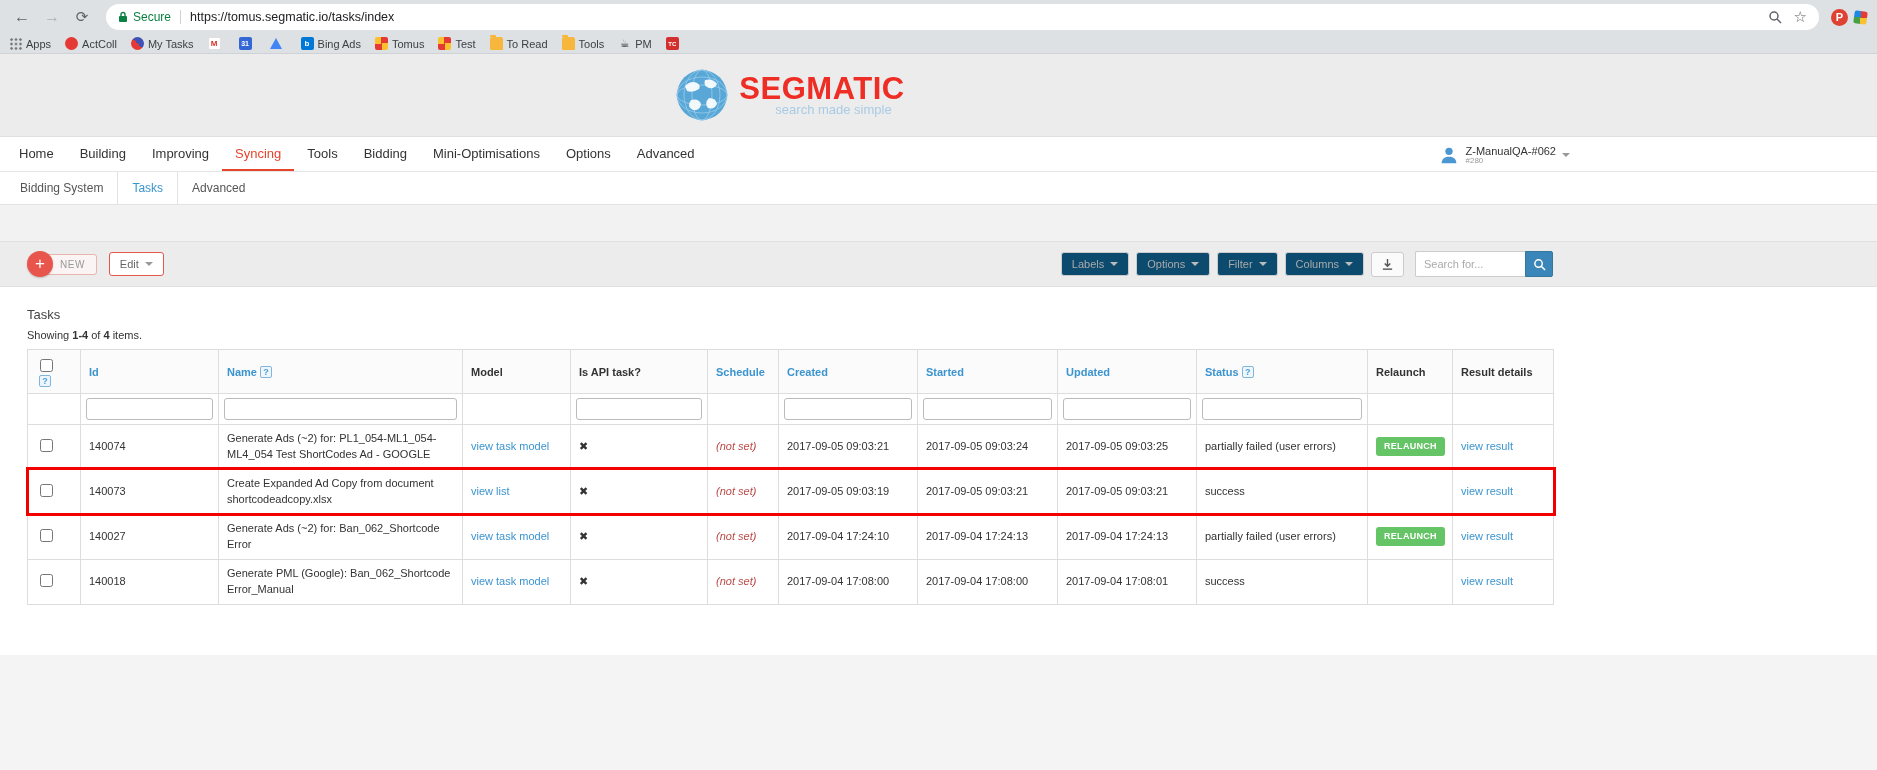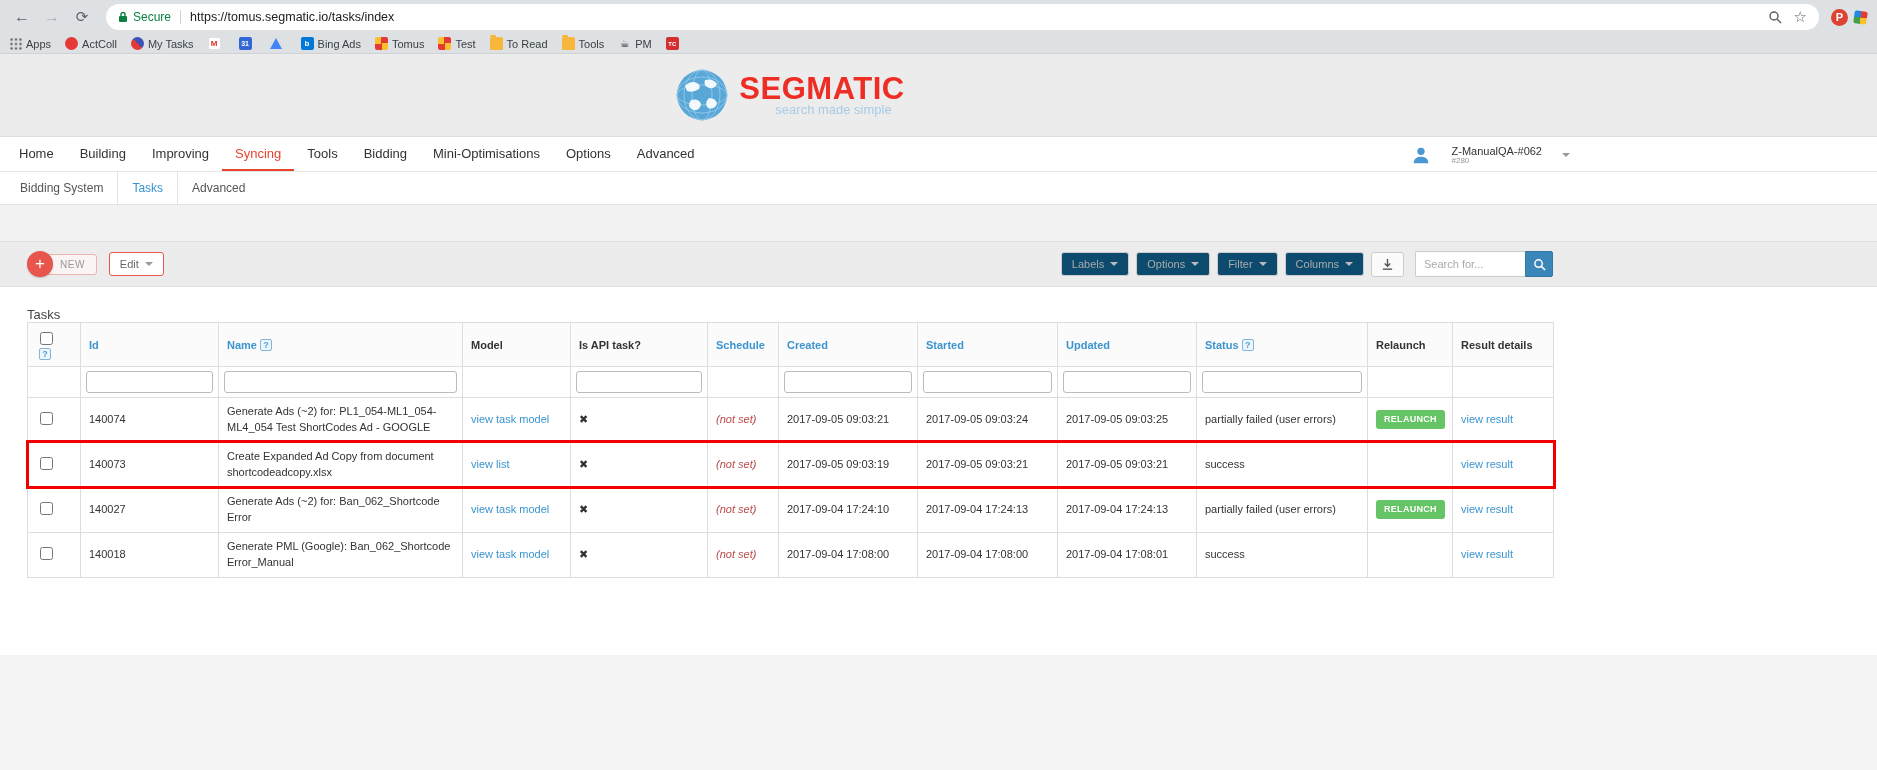--- a/index.html
+++ b/index.html
@@ -55,21 +55,21 @@
   .logo-area { height:82px; background:#ececec; }
   .logo-area .inner { height:100%; display:flex; align-items:center; justify-content:center; }
   .logo-wrap { display:flex; align-items:center; gap:10px; }
   .logo-text-main { font-size:31px; font-weight:bold; color:#ee2d24; letter-spacing:.5px; line-height:1; }
   .logo-tagline { font-size:13px; color:#a9cbe5; margin-top:-2px; padding-left:36px; }
 
   .main-nav { height:36px; background:#fff; border-top:1px solid #e0e0e0; border-bottom:1px solid #e6e6e6; }
   .main-nav .inner { height:100%; display:flex; align-items:stretch; padding-left:6px; }
   .nav-item { display:flex; align-items:center; padding:0 13px; font-size:13px; color:#333; cursor:pointer; border-bottom:2px solid transparent; }
   .nav-item.active { color:#e8442c; border-bottom-color:#e8442c; }
-  .user-box { position:absolute; right:10px; top:0; height:36px; display:flex; align-items:center; gap:20px; cursor:pointer; }
+  .user-box { position:absolute; right:10px; top:0; height:36px; display:flex; align-items:center; gap:6px; cursor:pointer; }
   .user-texts { display:flex; flex-direction:column; line-height:1.1; }
   .user-name { font-size:11px; color:#333; }
   .user-id { font-size:8px; color:#999; }
   .caret { width:0; height:0; border-left:4px solid transparent; border-right:4px solid transparent; border-top:4px solid #999; display:inline-block; }
 
   .sub-nav { height:33px; background:#fff; border-bottom:1px solid #e3e3e3; }
   .sub-nav .inner { height:100%; display:flex; align-items:stretch; padding-left:6px; }
   .subnav-item { display:flex; align-items:center; padding:0 14px; font-size:12px; color:#555; cursor:pointer; }
   .subnav-item.active { color:#3b94cf; border-left:1px solid #e3e3e3; border-right:1px solid #e3e3e3; }
 
@@ -364,20 +364,27 @@
               <path d="M9 9l4 4" stroke="#fff" stroke-width="1.6"></path>
             </svg>
         </div>
       </div>
     </div>
   </div>
 </div>
 
 <div class="content">
   <div class="tasks-title">Tasks</div>
+  <div class="summary-line">
+    <span>Showing</span>
+    <b>1-4</b>
+    <span>of</span>
+    <b>4</b>
+    <span>items.</span>
+  </div>
 
   <table class="tasks">
     <colgroup>
       <col style="width:53px">
         <col style="width:138px">
         <col style="width:244px">
         <col style="width:108px">
       <col style="width:137px">
         <col style="width:71px">
         <col style="width:139px">

